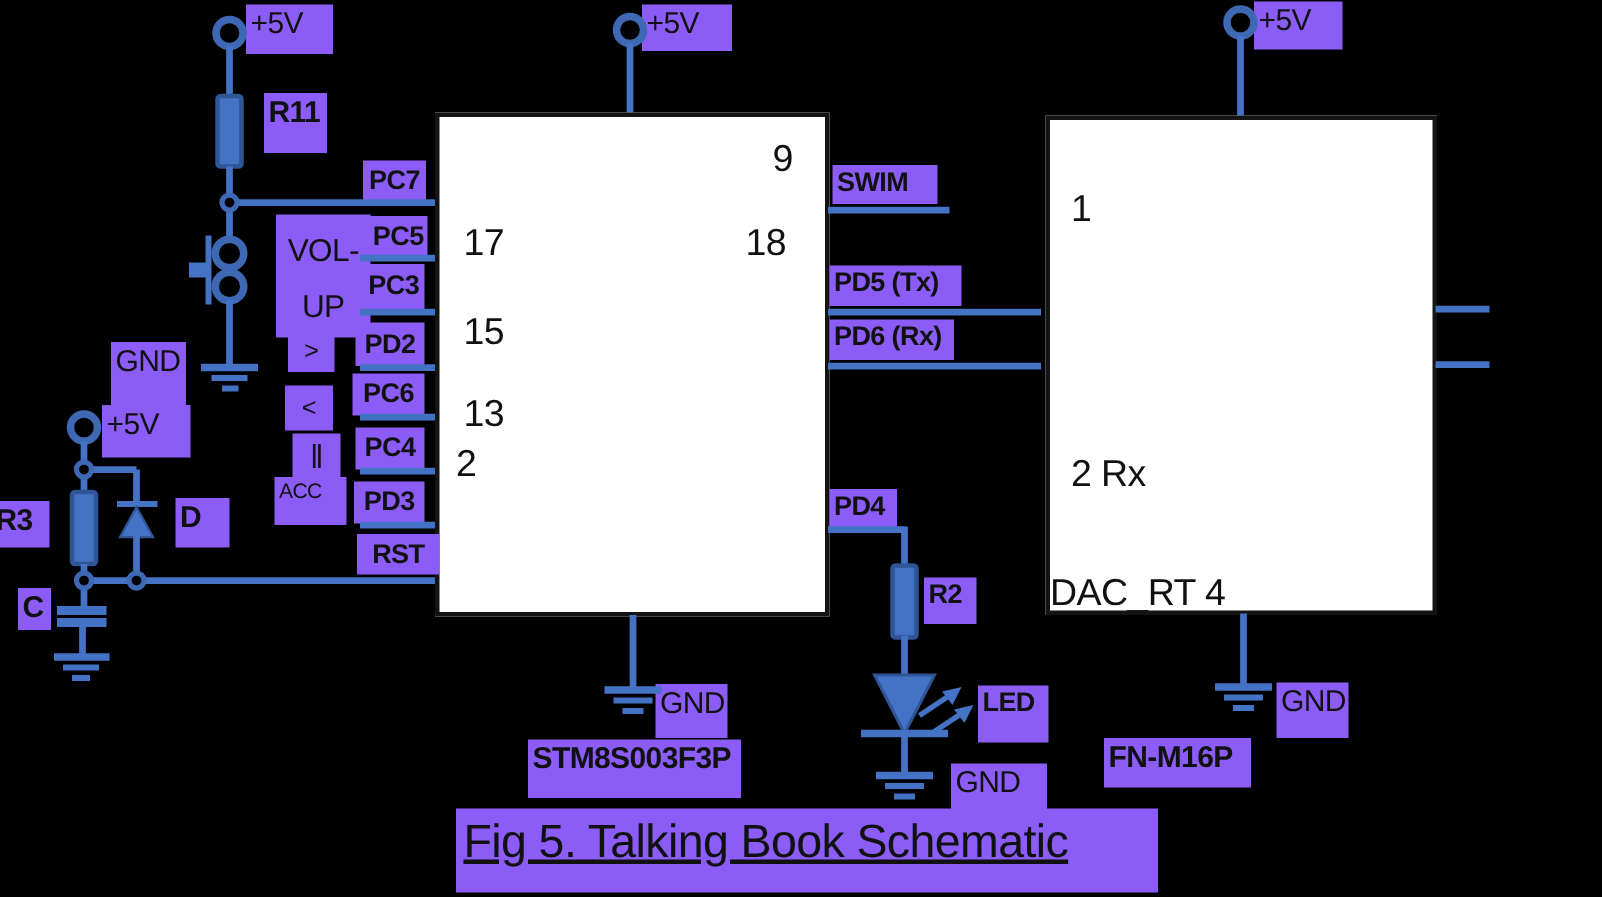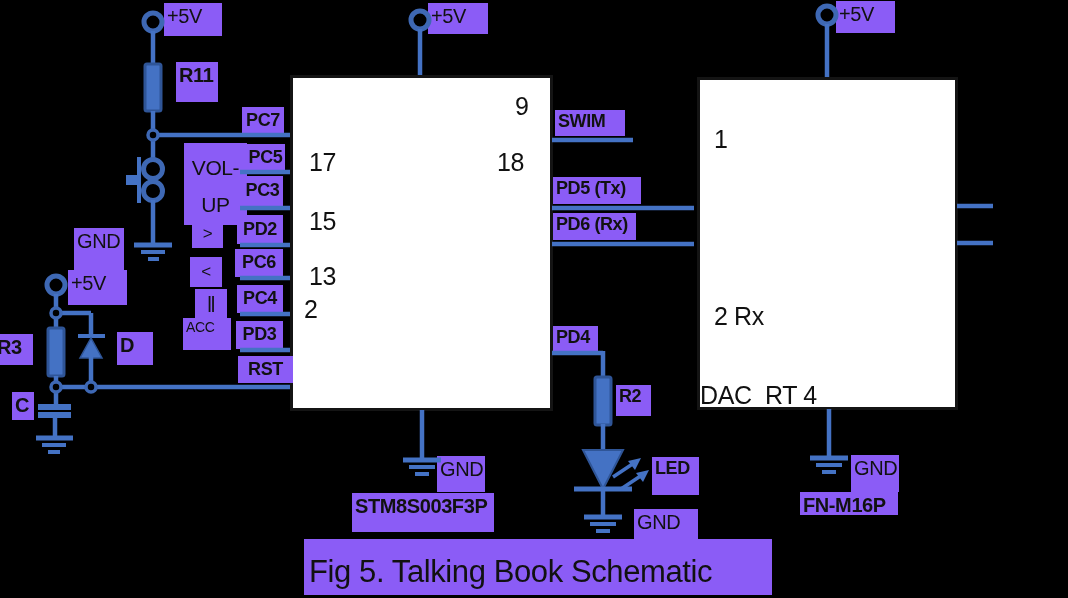--- a/index.html
+++ b/index.html
@@ -72,23 +72,23 @@
 
   <div class="lbl bold" style="left:616px;top:385px;width:35px;height:31px;font-size:18px;">R2</div>
   <div class="lbl bold" style="left:652px;top:457px;width:47px;height:38px;font-size:18px;">LED</div>
   <div class="lbl" style="left:634px;top:509px;width:64px;height:34px;font-size:20px;">GND</div>
 
   <div class="lbl" style="left:836px;top:1px;width:59px;height:32px;font-size:20px;">+5V</div>
   <div class="lbl num" style="left:714px;top:124px;font-size:25px;">1</div>
   <div class="lbl num" style="left:714px;top:301px;font-size:25px;">2 Rx</div>
   <div class="lbl num" style="left:700px;top:336px;font-size:25px;margin-top:44px;">DAC_RT 4</div>
   <div class="lbl" style="left:851px;top:455px;width:48px;height:37px;font-size:20px;">GND</div>
-  <div class="lbl bold" style="left:800px;top:492px;width:98px;height:23px;font-size:20px;">FN-M16P</div>
-
-  <div class="lbl" style="left:304px;top:539px;width:468px;height:56px;font-size:31px;padding:14px 5px;">Fig 5. Talking Book Schematic</div>
+  <div class="lbl bold" style="left:736px;top:492px;width:98px;height:33px;font-size:20px;">FN-M16P</div>
+
+  <div class="lbl" style="left:304px;top:539px;width:468px;height:56px;font-size:31px;padding:3px 5px;text-decoration:underline;">Fig 5. Talking Book Schematic</div>
 
   <svg id="wires" width="1068" height="598" viewBox="0 0 1068 598">
     <g stroke="#4472C4" stroke-width="4.5" fill="none">
 
       <g>
         <circle cx="153" cy="22" r="9" stroke="#3E68B4" stroke-width="5"></circle>
         <line x1="153" y1="31" x2="153" y2="64"></line>
       </g>
       <rect x="145" y="64" width="16" height="47" rx="2" fill="#4472C4" stroke="#2F5597" stroke-width="3"></rect>
       <line x1="153" y1="111" x2="153" y2="160"></line>

